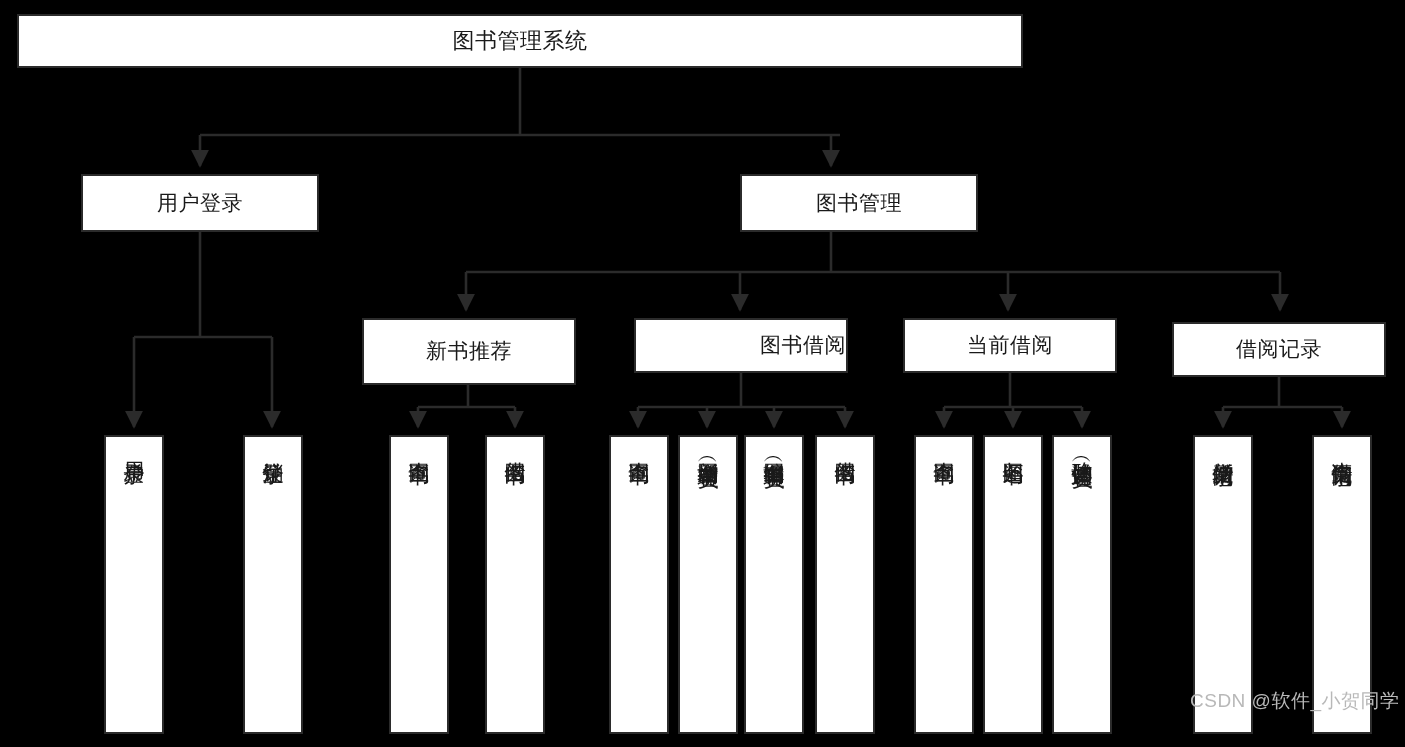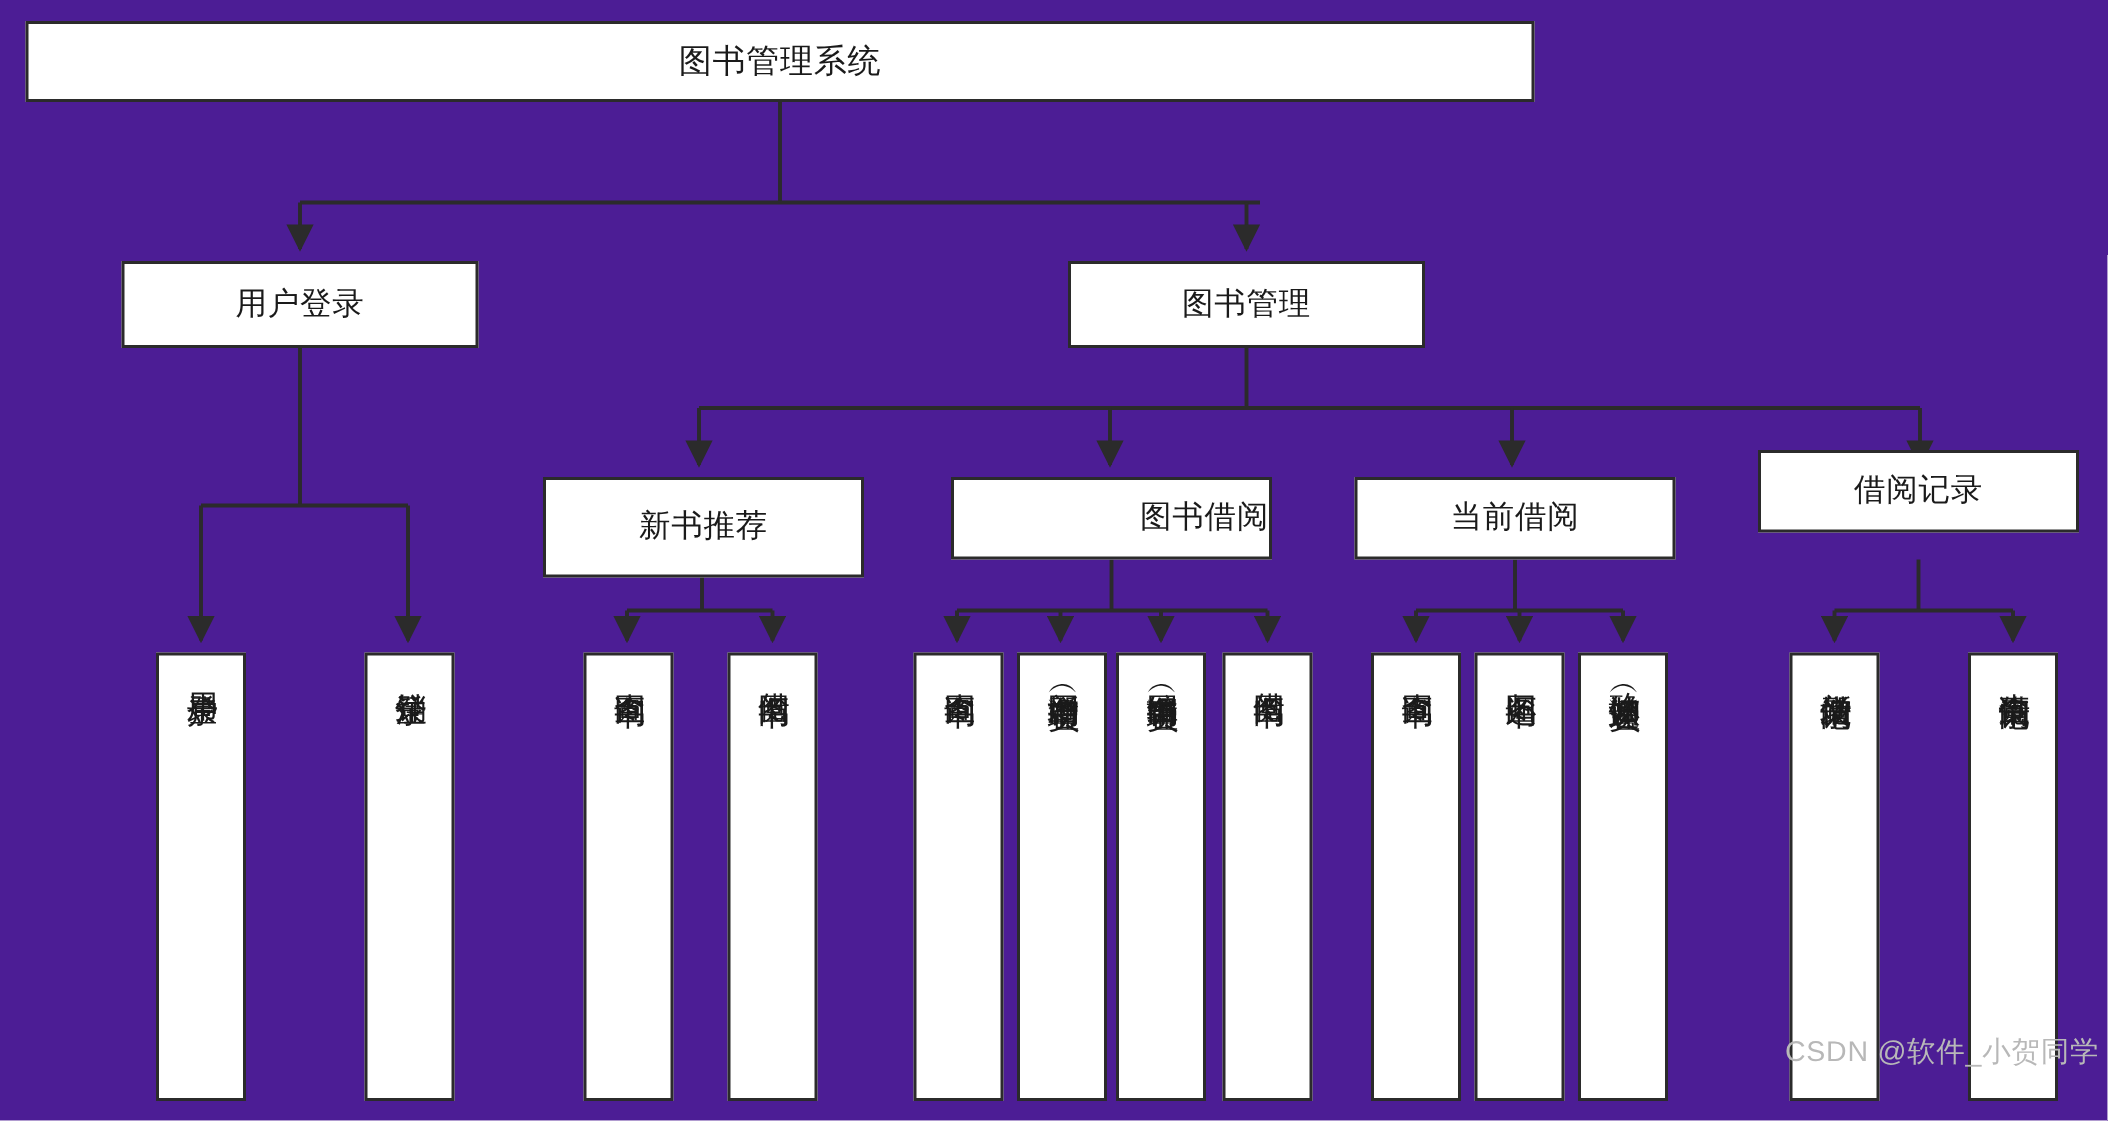--- a/index.html
+++ b/index.html
@@ -8,21 +8,21 @@
     padding: 0;
     background: #ffffff;
   }
   body {
     font-family: "Liberation Sans", "DejaVu Sans", sans-serif;
   }
   #canvas {
     position: relative;
     width: 1405px;
     height: 747px;
-    background: #4c1d95;
+    background: #000000;
     overflow: hidden;
   }
   #edges {
     position: absolute;
     left: 0;
     top: 0;
     width: 1405px;
     height: 747px;
     pointer-events: none;
   }
@@ -128,34 +128,34 @@
     </g>
   </svg>
 
   <div class="node horiz root" id="n-root" style="left: 17px; top: 14px; width: 1006px; height: 54px;">
     <span class="label">图书管理系统</span>
   </div>
 
   <div class="node horiz" id="n-l1-0" style="left: 81px; top: 174px; width: 238px; height: 58px;">
     <span class="label">用户登录</span>
   </div>
-  <div class="node horiz" id="n-l1-1" style="left: 712px; top: 174px; width: 238px; height: 58px;">
+  <div class="node horiz" id="n-l1-1" style="left: 740px; top: 174px; width: 238px; height: 58px;">
     <span class="label">图书管理</span>
   </div>
 
   <div class="node horiz" id="n-l2-0" style="left: 362px; top: 318px; width: 214px; height: 67px;">
     <span class="label">新书推荐</span>
   </div>
   <div class="node horiz" id="n-l2-1" style="left: 634px; top: 318px; width: 214px; height: 55px; justify-content: flex-end;">
     <span class="label">图书借阅</span>
   </div>
   <div class="node horiz" id="n-l2-2" style="left: 903px; top: 318px; width: 214px; height: 55px;">
     <span class="label">当前借阅</span>
   </div>
-  <div class="node horiz" id="n-l2-3" style="left: 1172px; top: 300px; width: 214px; height: 55px;">
+  <div class="node horiz" id="n-l2-3" style="left: 1172px; top: 322px; width: 214px; height: 55px;">
     <span class="label">借阅记录</span>
   </div>
 
   <div class="node vert" id="n-lf-0" style="left: 104px; top: 435px; width: 60px; height: 299px;">
     <span class="label">用户登录</span>
   </div>
   <div class="node vert" id="n-lf-1" style="left: 243px; top: 435px; width: 60px; height: 299px;">
     <span class="label">注销登录</span>
   </div>
   <div class="node vert" id="n-lf-2" style="left: 389px; top: 435px; width: 60px; height: 299px;">

